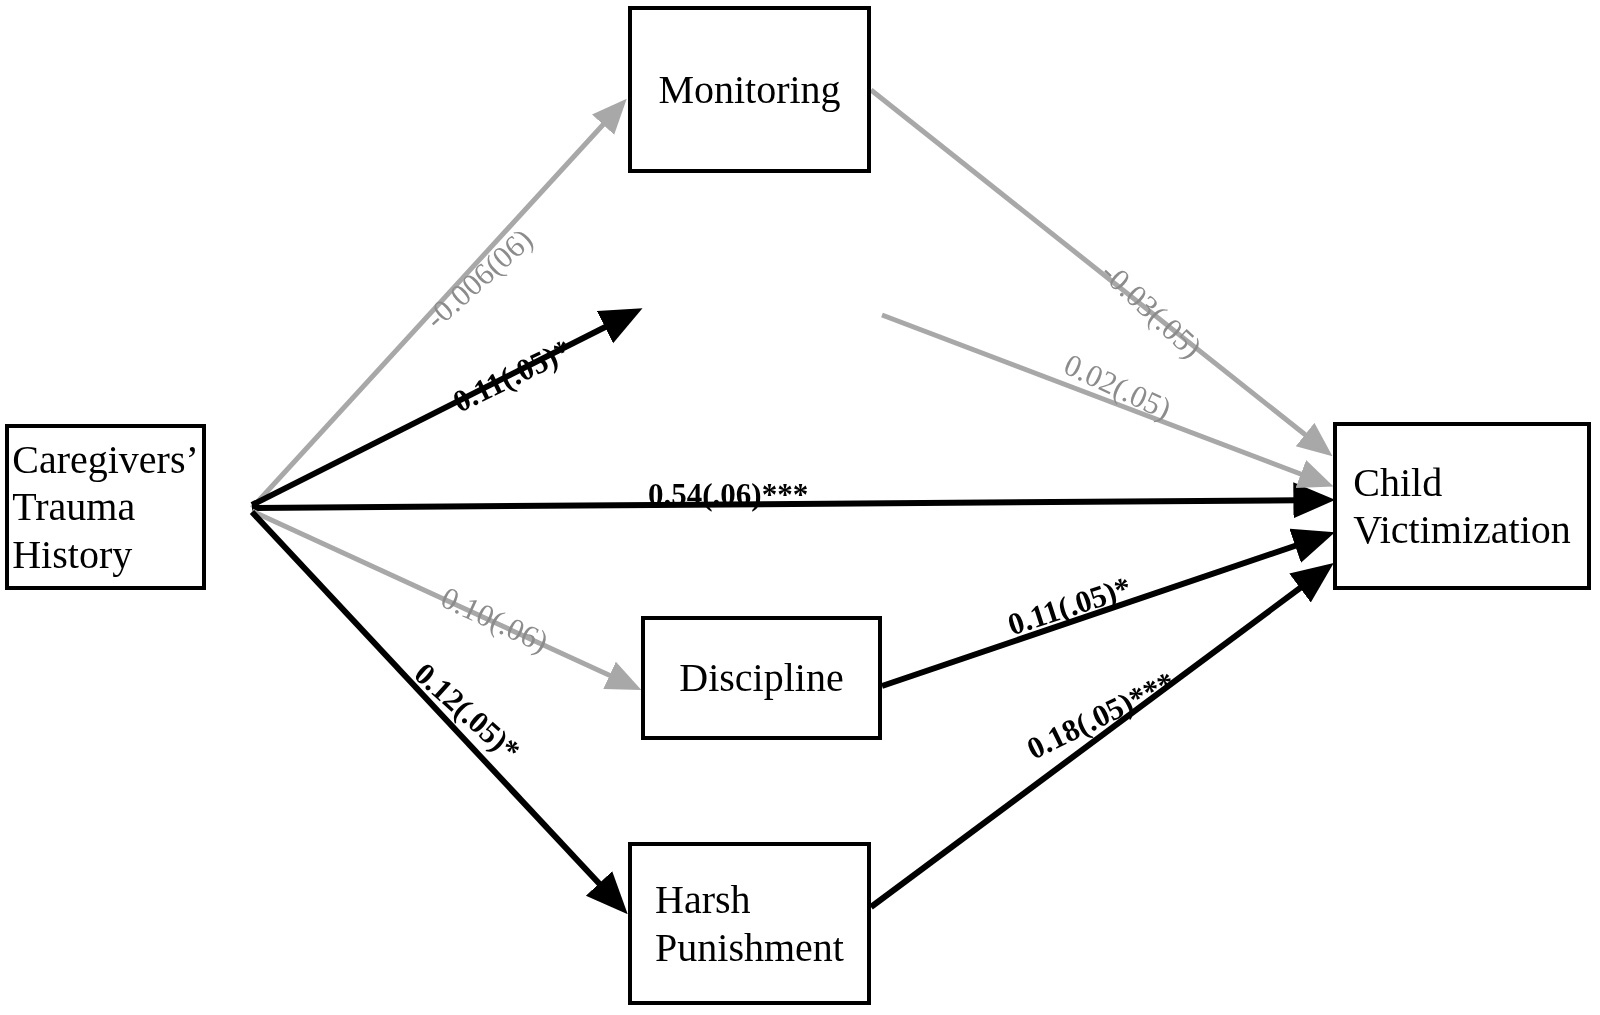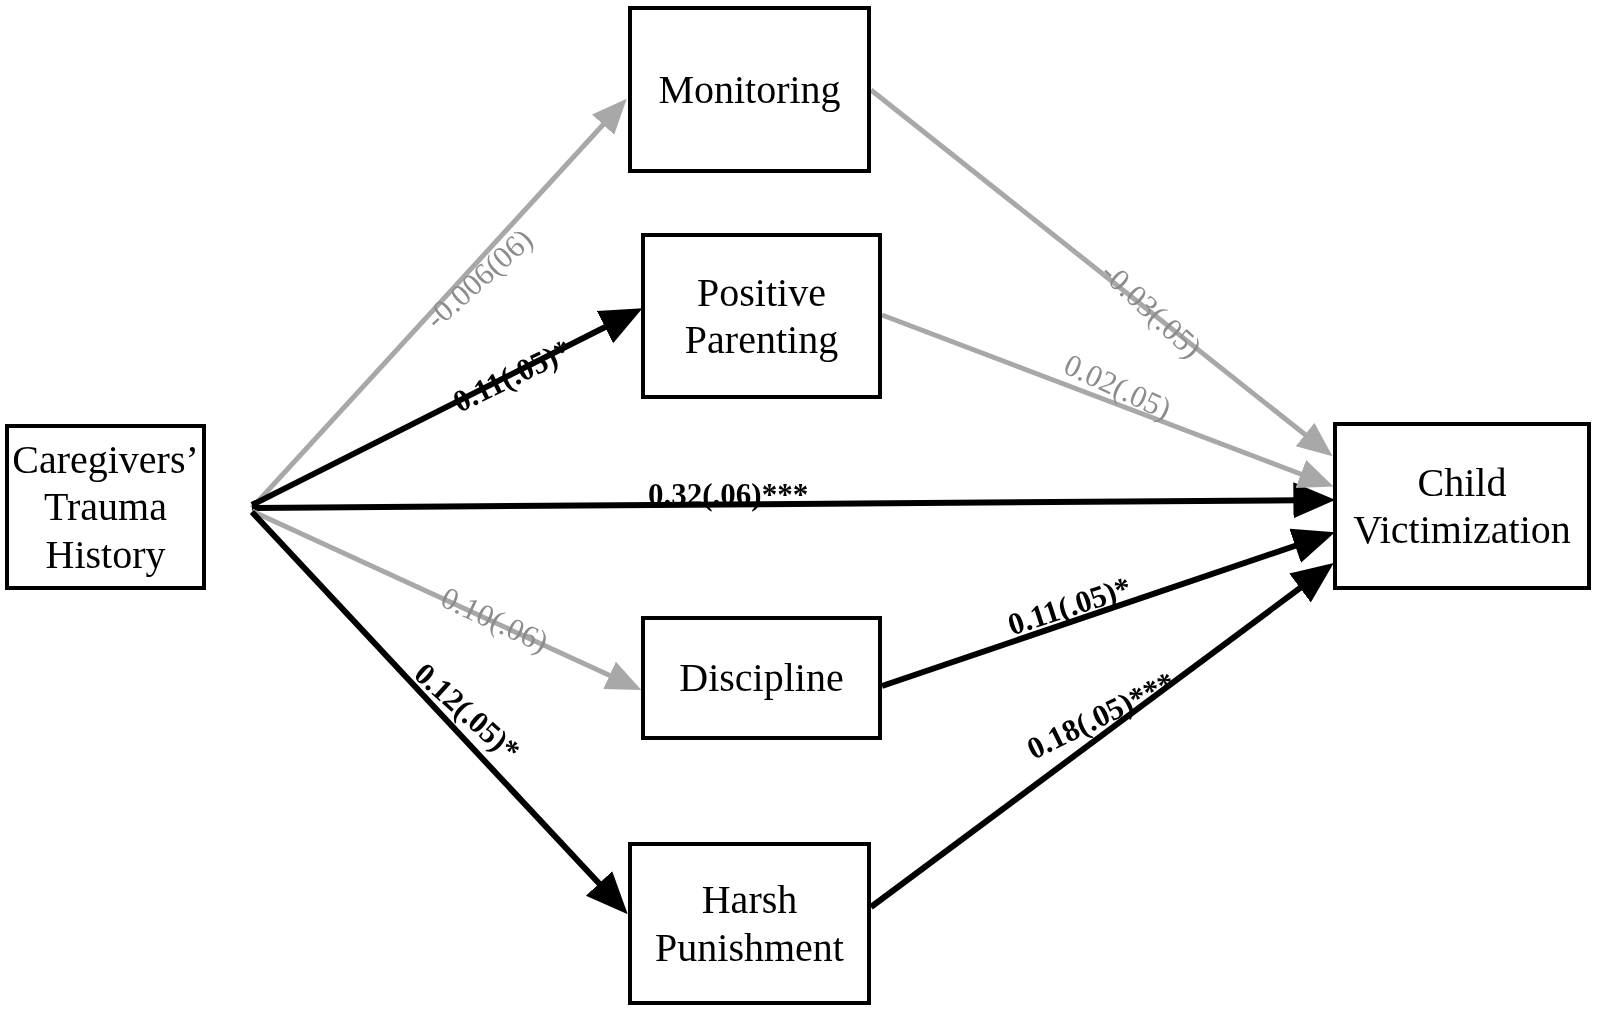--- a/index.html
+++ b/index.html
@@ -30,21 +30,21 @@
     display: flex;
     align-items: center;
     justify-content: center;
     z-index: 3;
   }
   .node-label {
     font-family: "Liberation Serif", "DejaVu Serif", serif;
     font-size: 40px;
     line-height: 1.18;
     color: #000000;
-    text-align: center;
+    text-align: left;
     white-space: pre-line;
     padding: 0 6px;
   }
   .edge-label {
     position: absolute;
     font-family: "Liberation Serif", "DejaVu Serif", serif;
     font-size: 31px;
     white-space: nowrap;
     z-index: 4;
     transform-origin: 0 50%;
@@ -95,44 +95,40 @@
   <div class="node-box" style="left:5px; top:424px; width:201px; height:166px;">
     <span class="node-label">Caregivers’
 Trauma
 History</span>
   </div>
 
   <div class="node-box" style="left:628px; top:6px; width:243px; height:167px;">
     <span class="node-label">Monitoring</span>
   </div>
 
-  <div class="node-box" style="left:641px; top:233px; width:241px; height:166px;">
-    <span class="node-label">Positive
-Parenting</span>
-  </div>
 
   <div class="node-box" style="left:641px; top:616px; width:241px; height:124px;">
     <span class="node-label">Discipline</span>
   </div>
 
   <div class="node-box" style="left:628px; top:842px; width:243px; height:163px;">
     <span class="node-label">Harsh
 Punishment</span>
   </div>
 
   <div class="node-box" style="left:1333px; top:422px; width:258px; height:168px;">
     <span class="node-label">Child
 Victimization</span>
   </div>
 
   <span class="edge-label ns" style="left:430px; top:305px; transform: rotate(-42deg);">-0.006(06)</span>
 
   <span class="edge-label sig" style="left:455px; top:386px; transform: rotate(-26deg);">0.11(.05)*</span>
 
-  <span class="edge-label sig" style="left:648px; top:477px; transform: rotate(0deg);">0.32(.06)***</span>
+  <span class="edge-label sig" style="left:648px; top:477px; transform: rotate(0deg);">0.54(.06)***</span>
 
   <span class="edge-label ns" style="left:443px; top:578px; transform: rotate(25deg);">0.10(.06)</span>
 
   <span class="edge-label sig" style="left:419px; top:651px; transform: rotate(42deg);">0.12(.05)*</span>
 
   <span class="edge-label ns" style="left:1106px; top:250px; transform: rotate(43deg);">-0.03(.05)</span>
 
   <span class="edge-label ns" style="left:1066px; top:345px; transform: rotate(25deg);">0.02(.05)</span>
 
   <span class="edge-label sig" style="left:1009px; top:608px; transform: rotate(-18deg);">0.11(.05)*</span>

